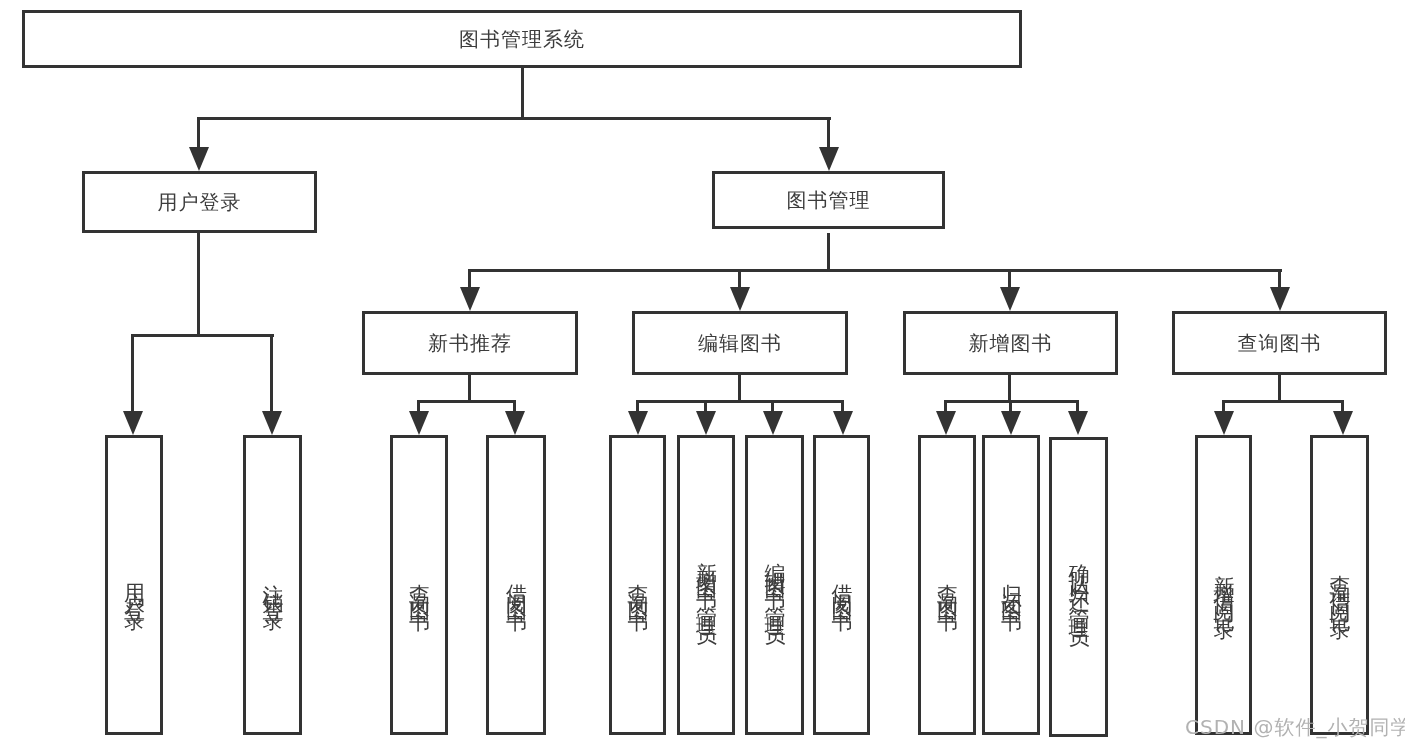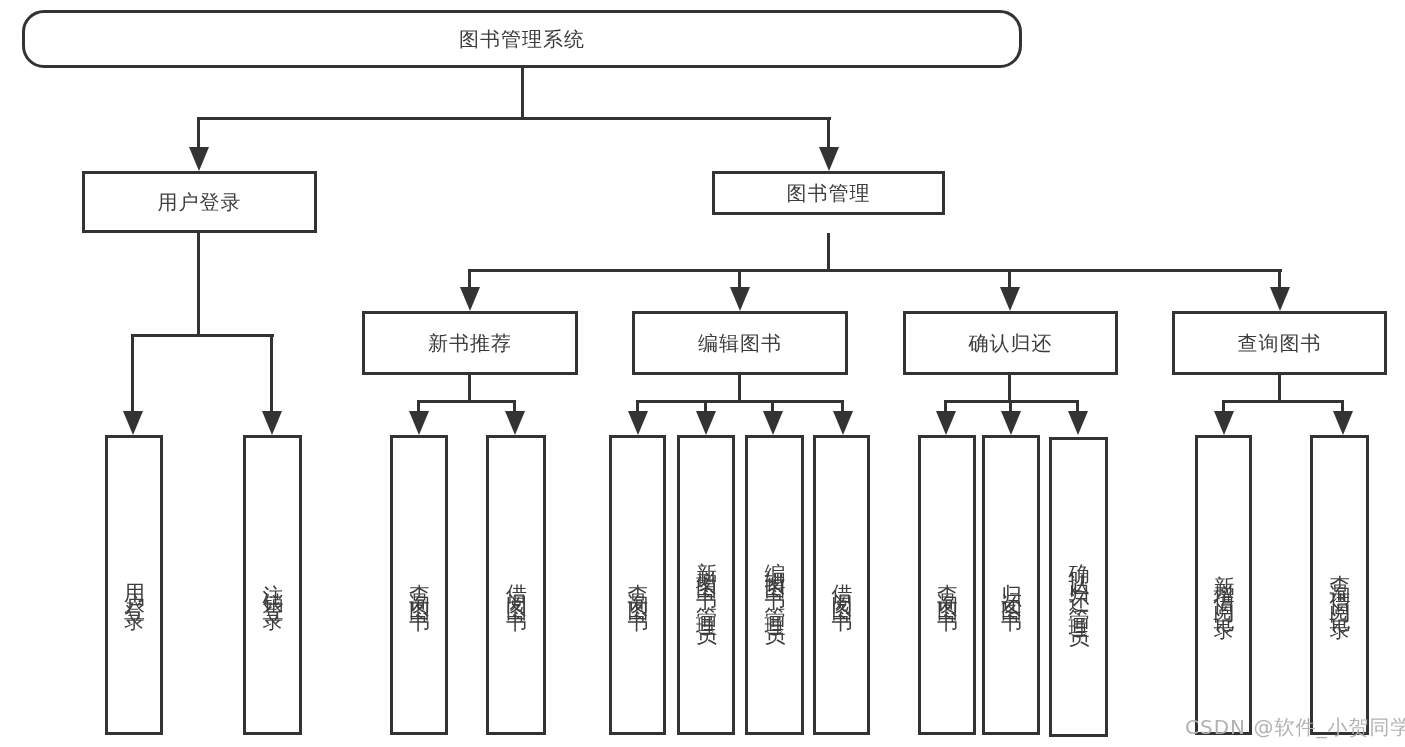--- a/index.html
+++ b/index.html
@@ -77,35 +77,35 @@
     letter-spacing: 1px;
     white-space: nowrap;
     z-index: 5;
   }
 </style>
 </head>
 <body>
 
 <div class="canvas">
 
-  <div class="hbox" style="left:22px; top:10px; width:1000px; height:58px;border-radius:22px;">
+  <div class="hbox" style="left:22px; top:10px; width:1000px; height:58px;">
     <span>图书管理系统</span>
   </div>
 
   <div class="vline" style="left:521px; top:66px; height:53px;"></div>
   <div class="hline" style="left:197px; top:117px; width:634px;"></div>
   <div class="vline" style="left:197px; top:117px; height:32px;"></div>
   <div class="vline" style="left:827px; top:117px; height:32px;"></div>
   <div class="arrow" style="left:189px; top:147px;"></div>
   <div class="arrow" style="left:819px; top:147px;"></div>
 
   <div class="hbox" style="left:82px; top:171px; width:235px; height:62px;">
     <span>用户登录</span>
   </div>
-  <div class="hbox" style="left:712px; top:171px; width:233px; height:44px;">
+  <div class="hbox" style="left:712px; top:171px; width:233px; height:58px;">
     <span>图书管理</span>
   </div>
 
   <div class="vline" style="left:197px; top:233px; height:104px;"></div>
   <div class="hline" style="left:131px; top:334px; width:143px;"></div>
   <div class="vline" style="left:131px; top:334px; height:79px;"></div>
   <div class="vline" style="left:270px; top:334px; height:79px;"></div>
   <div class="arrow" style="left:123px; top:411px;"></div>
   <div class="arrow" style="left:262px; top:411px;"></div>
 
@@ -120,21 +120,21 @@
   <div class="arrow" style="left:1000px; top:287px;"></div>
   <div class="arrow" style="left:1270px; top:287px;"></div>
 
   <div class="hbox" style="left:362px; top:311px; width:216px; height:64px;">
     <span>新书推荐</span>
   </div>
   <div class="hbox" style="left:632px; top:311px; width:216px; height:64px;">
     <span>编辑图书</span>
   </div>
   <div class="hbox" style="left:903px; top:311px; width:215px; height:64px;">
-    <span>确认归还</span>
+    <span>新增图书</span>
   </div>
   <div class="hbox" style="left:1172px; top:311px; width:215px; height:64px;">
     <span>查询图书</span>
   </div>
 
   <div class="vline" style="left:468px; top:375px; height:28px;"></div>
   <div class="hline" style="left:417px; top:400px; width:99px;"></div>
   <div class="vline" style="left:417px; top:400px; height:13px;"></div>
   <div class="vline" style="left:513px; top:400px; height:13px;"></div>
   <div class="arrow" style="left:409px; top:411px;"></div>

